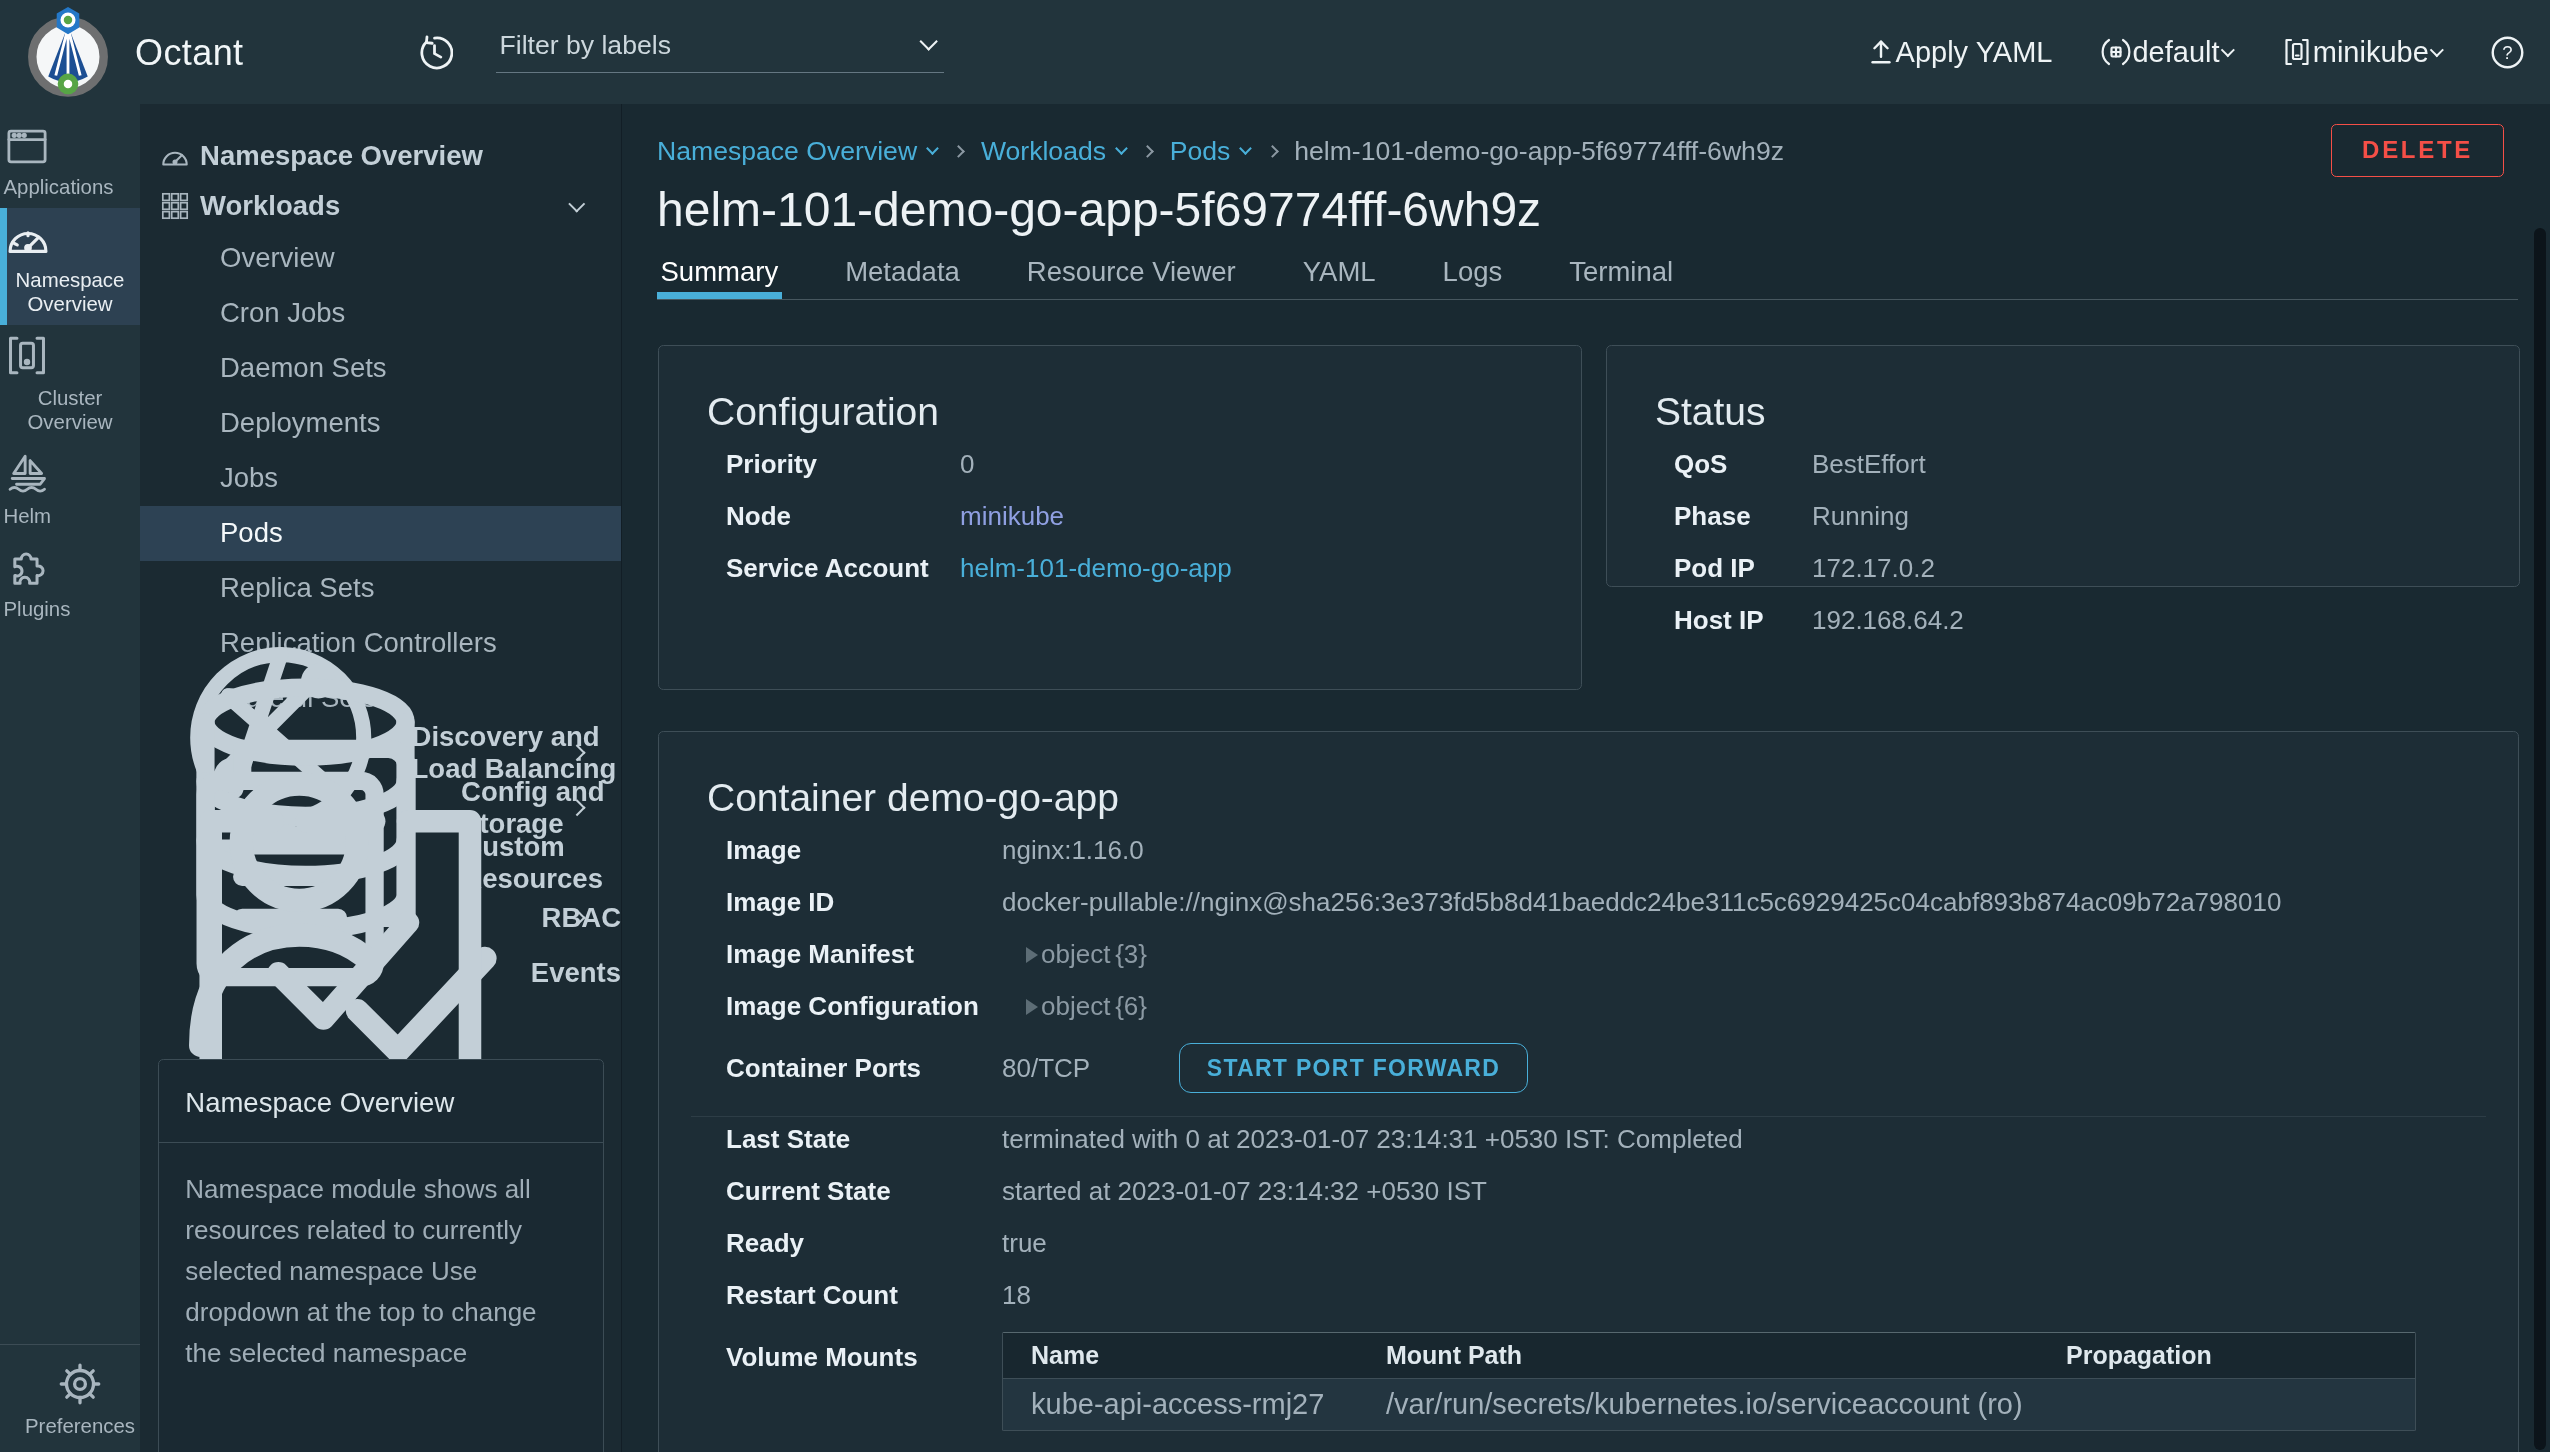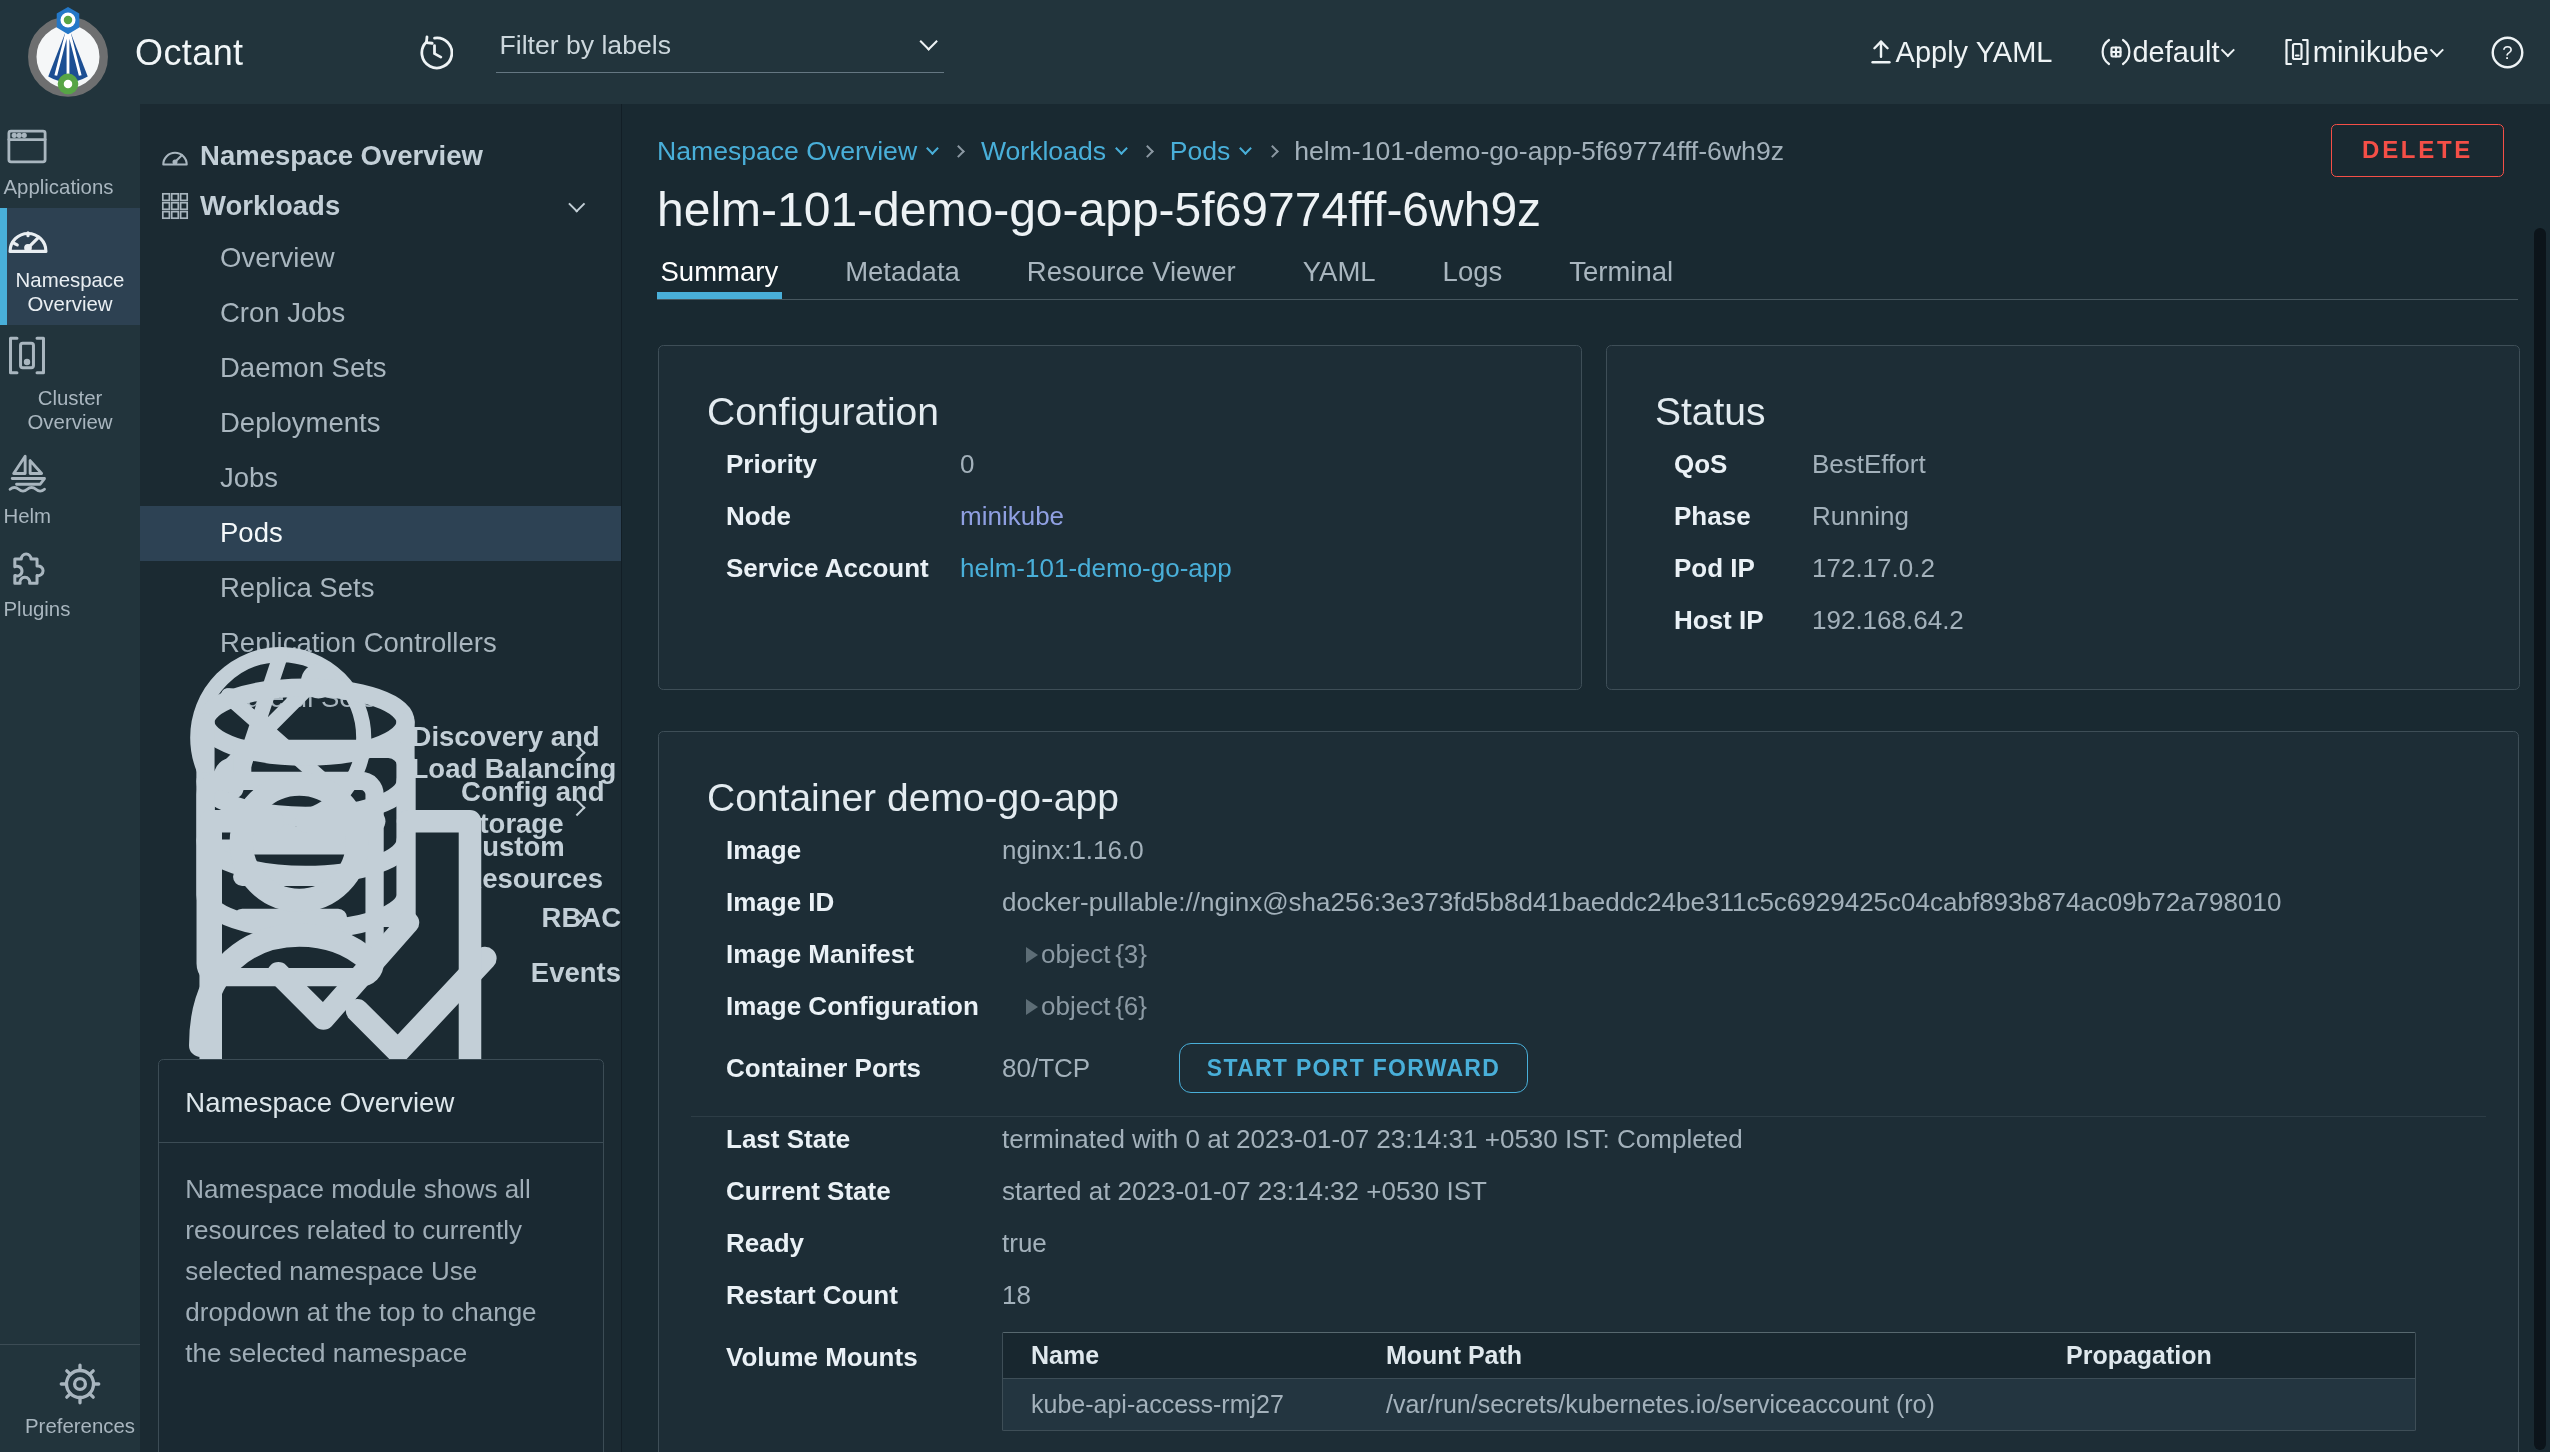--- a/index.html
+++ b/index.html
@@ -56,21 +56,21 @@
   .bc-sep { width: 8.9px; height: 8.9px; border-right: 2.2px solid #8b98a2; border-bottom: 2.2px solid #8b98a2; transform: rotate(-45deg); }
   .bc-current { color: #a3b1bb; }
   .delete-btn { position: absolute; right: 46px; top: 19.5px; height: 53px; padding: 0 30px; display: flex; align-items: center; border: 1.8px solid #f54f47; border-radius: 5.3px; color: #f54f47; font-size: 24px; font-weight: bold; letter-spacing: 2.7px; background: transparent; cursor: pointer; }
   .page-title { position: absolute; left: 34px; top: 78px; font-size: 48px; font-weight: normal; color: #edf2f5; }
   .tabs { position: absolute; left: 34px; right: 32px; top: 145px; height: 51px; display: flex; gap: 60px; border-bottom: 1.8px solid #47575f; }
   .tab { font-size: 27.5px; color: #a9b6bf; padding: 7px 3.5px 0 3.5px; cursor: pointer; }
   .tab.active { color: #ffffff; border-bottom: 7px solid #49afd9; }
 
   .card { position: absolute; background: #1d2d36; border: 0.9px solid #3e4e57; border-radius: 5.3px; }
   .card-config { left: 35px; top: 241px; width: 924px; height: 345px; }
-  .card-status { left: 983px; top: 241px; width: 914px; height: 345px; }
+  .card-status { left: 983px; top: 241px; width: 914px; height: 242px; }
   .card-container { left: 35px; top: 627px; width: 1861px; height: 877px; }
   .card-title { margin: 43px 0 14px 48px; font-size: 39px; line-height: 46px; color: #e3ebf0; font-weight: normal; }
   .card-rows { margin-left: 67px; margin-right: 50px; }
   .kv { display: flex; align-items: center; min-height: 30px; margin-bottom: 21px; font-size: 26px; }
   .kv-label { font-weight: bold; color: #eaf1f6; flex: none; }
   .lbl-w-config { width: 234px; }
   .lbl-w-status { width: 138px; }
   .lbl-w-cont { width: 276px; }
   .kv-value { color: #a3b1bb; }
   .link-blue { color: #49afd9; cursor: pointer; }
@@ -84,21 +84,21 @@
   .card-divider { height: 0.9px; background: #2d3d46; margin: 0 32px 7px 32px; }
   .vm-row { display: flex; align-items: flex-start; margin-top: 21px; }
   .vm-row .kv-label { padding-top: 10.6px; }
   .vm-table { width: 1414px; border: 0.9px solid #3e4e57; border-top: 1.8px solid #57686f; border-radius: 1.8px; }
   .vm-head { display: flex; height: 46px; align-items: center; background: #18272f; border-bottom: 0.9px solid #3e4e57; }
   .vm-body-row { display: flex; height: 51px; align-items: center; background: #233540; }
   .vm-col1 { width: 383px; padding-left: 28px; flex: none; }
   .vm-col2 { width: 680px; flex: none; }
   .vm-col3 { flex: 1; }
   .vm-h { font-size: 25px; font-weight: bold; color: #dfe8ed; }
-  .vm-c { font-size: 25px; color: #a3b1bb; }
+  .vm-c { font-size: 29px; color: #a3b1bb; }
 
   .scroll-thumb { position: absolute; right: 4.4px; top: 124px; width: 11.5px; height: 1222px; background: #0c141a; border-radius: 6.2px; }
 </style>
 </head>
 <body>
 
 <div class="topbar">
   <svg class="logo" viewBox="0 0 100 100">
     <circle cx="50" cy="55" r="38" fill="#f5f7f8" stroke="#6e6f70" stroke-width="9"></circle>
     <path d="M50 22 L29 76 Q50 88 71 76 Z" fill="#1c4f93"></path>

